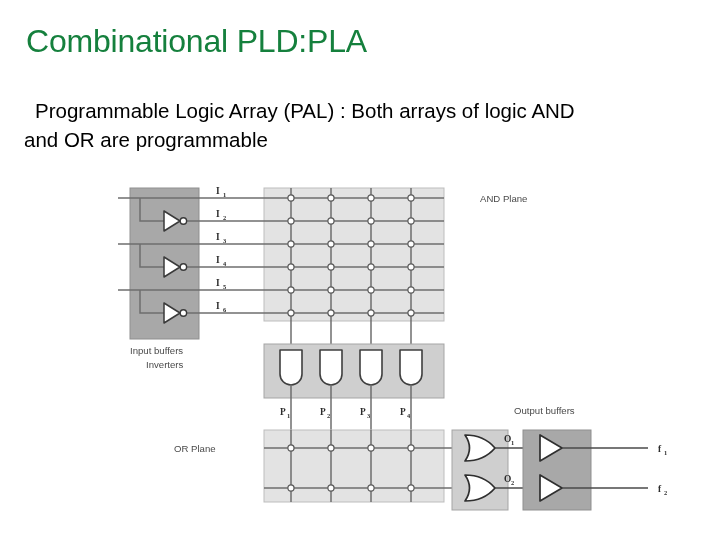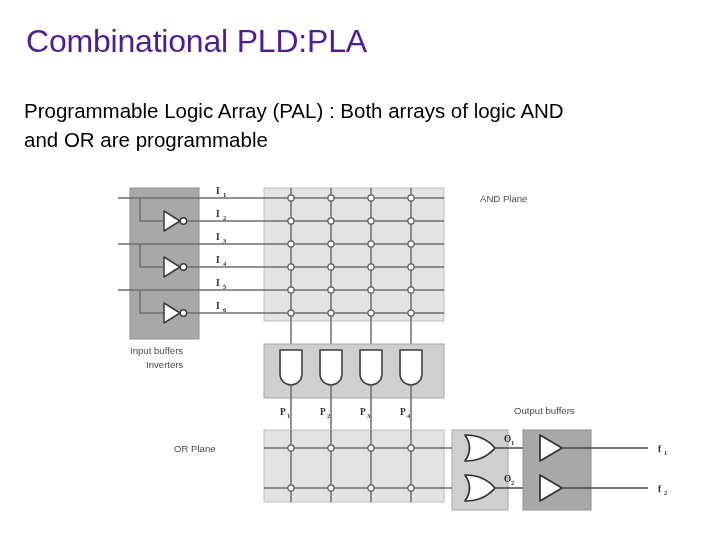--- a/index.html
+++ b/index.html
@@ -25,37 +25,37 @@
 
   
   #slide-title {
     position: absolute;
     left: 26px;
     top: 22px;
     width: 660px;
     font-size: 32px;
     line-height: 38px;
     font-weight: 400;
-    color: #4c1d95;
+    color: #15803d;
     letter-spacing: -0.2px;
     white-space: nowrap;
   }
 
   
   #subtitle-block {
     position: absolute;
     left: 24px;
     top: 96px;
     width: 672px;
     font-size: 20.5px;
     line-height: 29px;
     font-weight: 400;
     color: #000000;
   }
-  .sub-line-1 { text-align: left; white-space: nowrap; }
+  .sub-line-1 { text-align: left; white-space: nowrap; margin-left: 11px; }
   .sub-line-2 { text-align: left; white-space: nowrap; }
 
   
   #diagram {
     position: absolute;
     left: 118px;
     top: 172px;
     width: 588px;
     height: 340px;
   }

